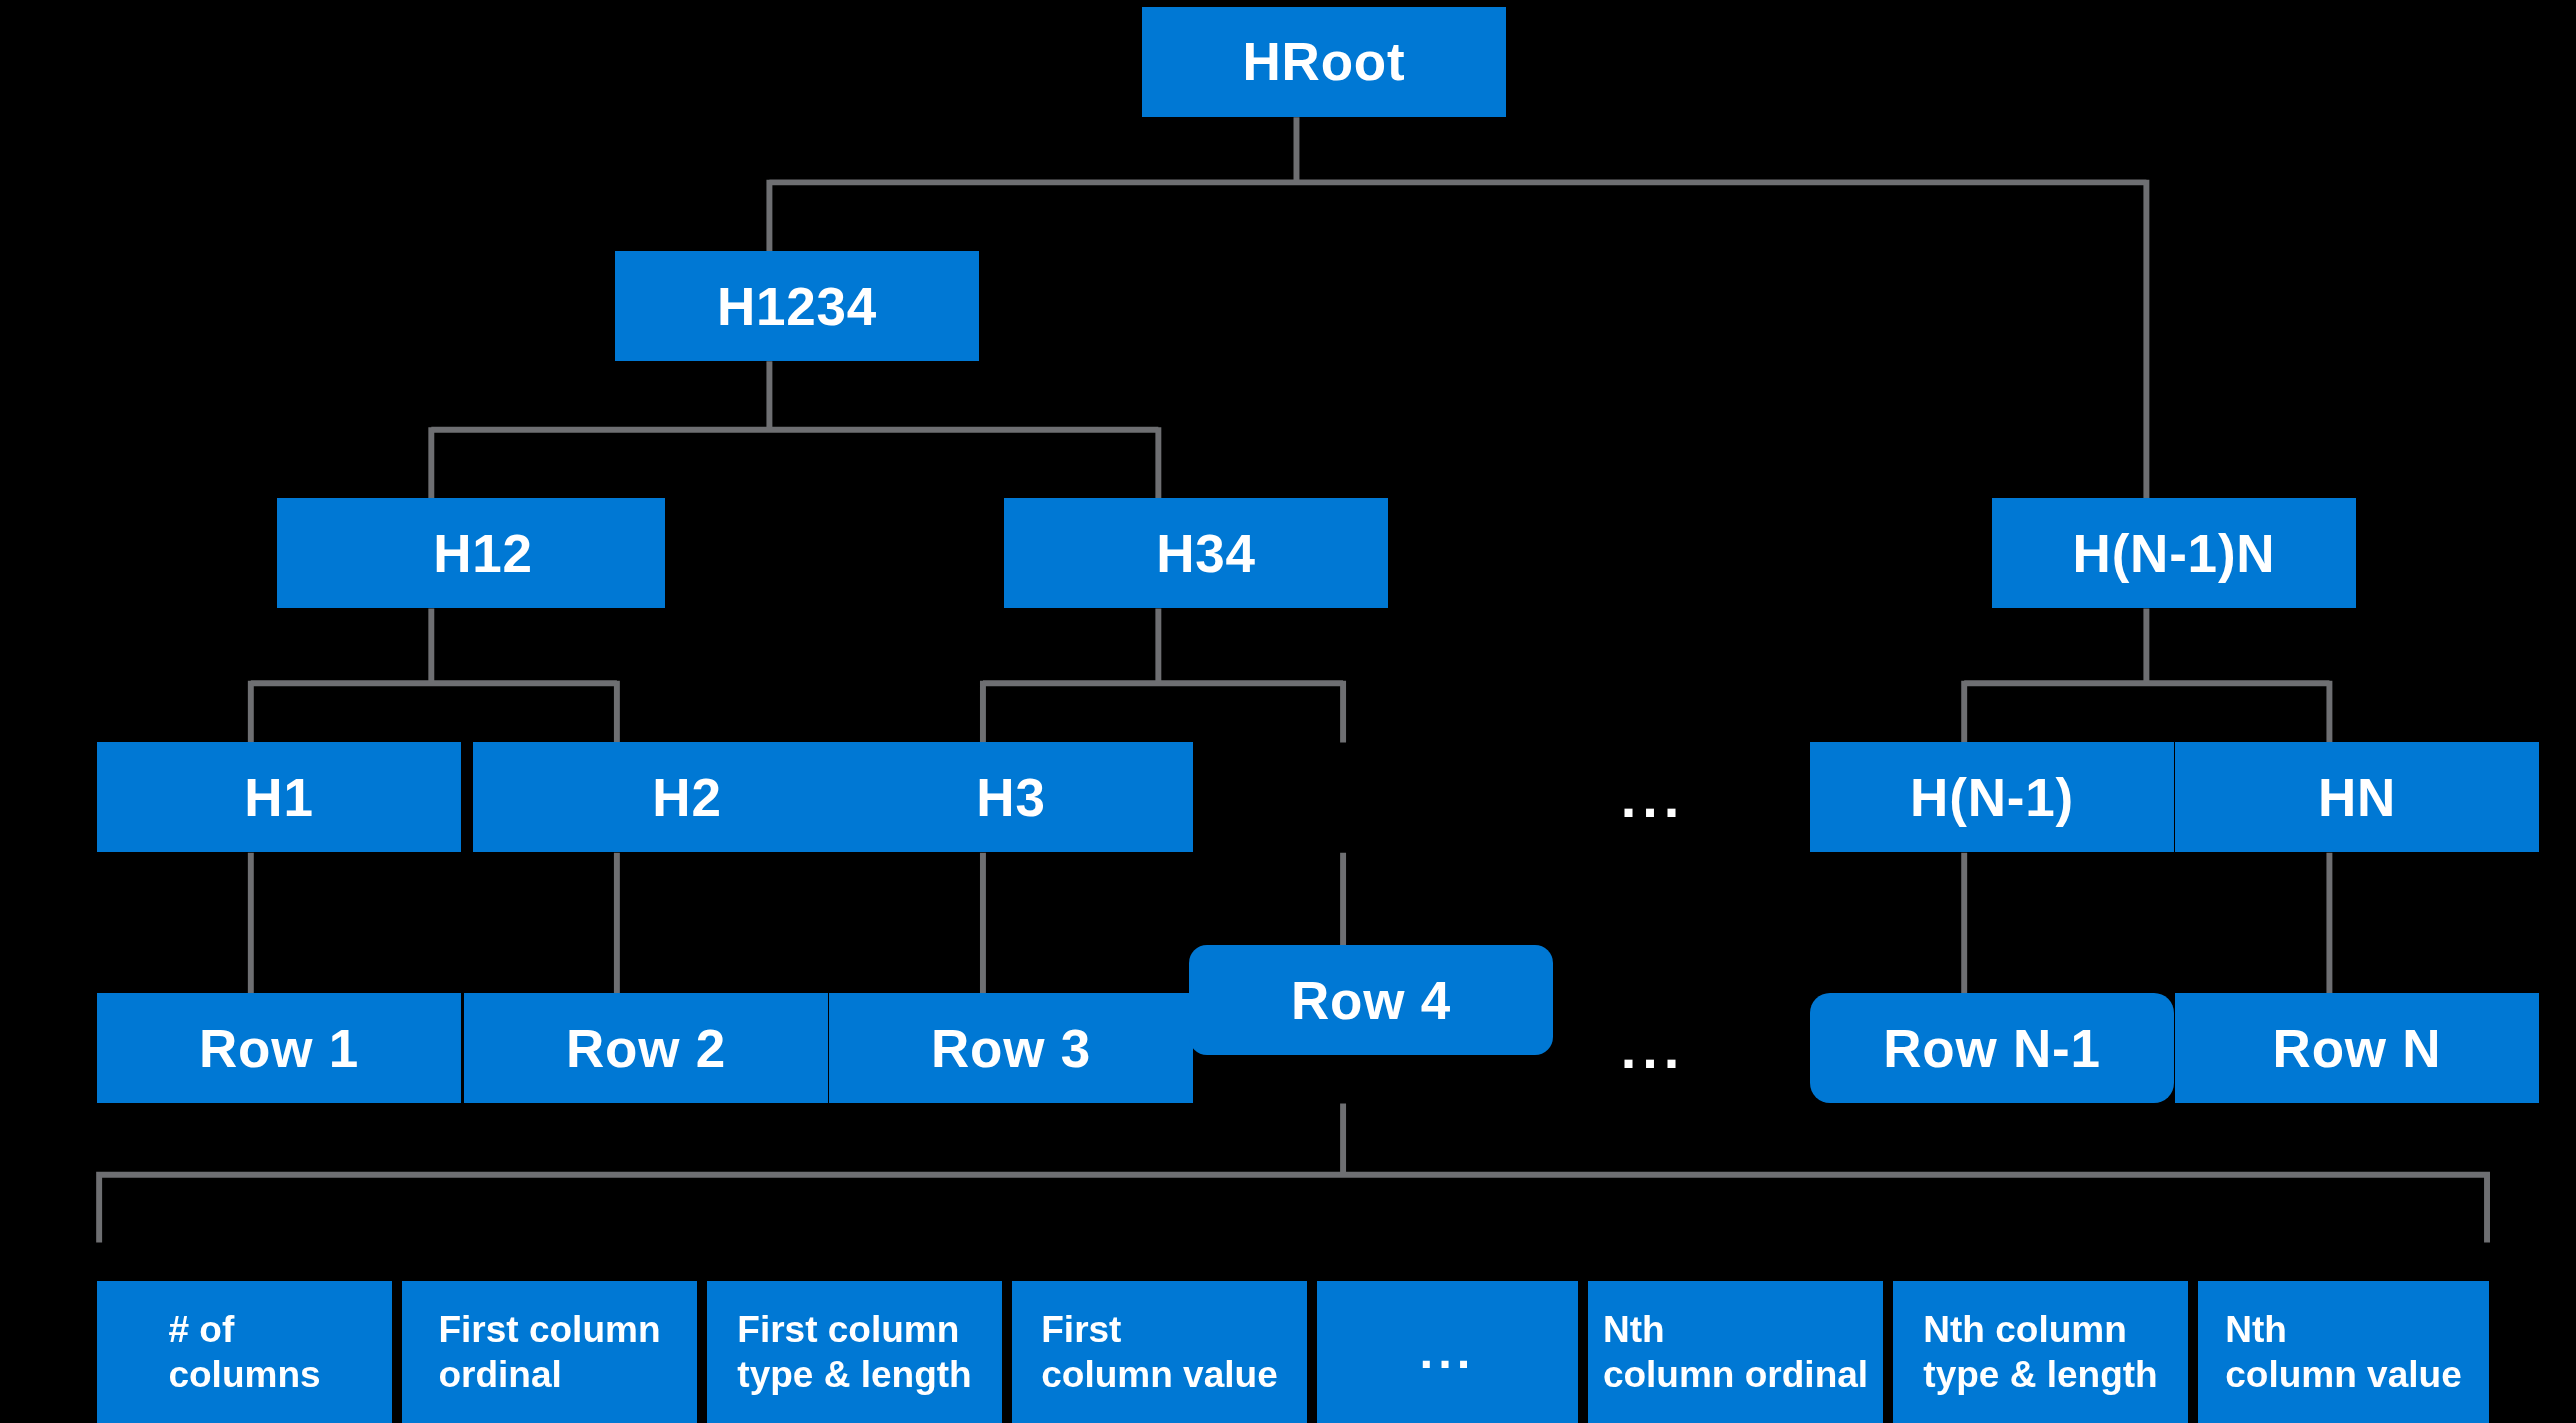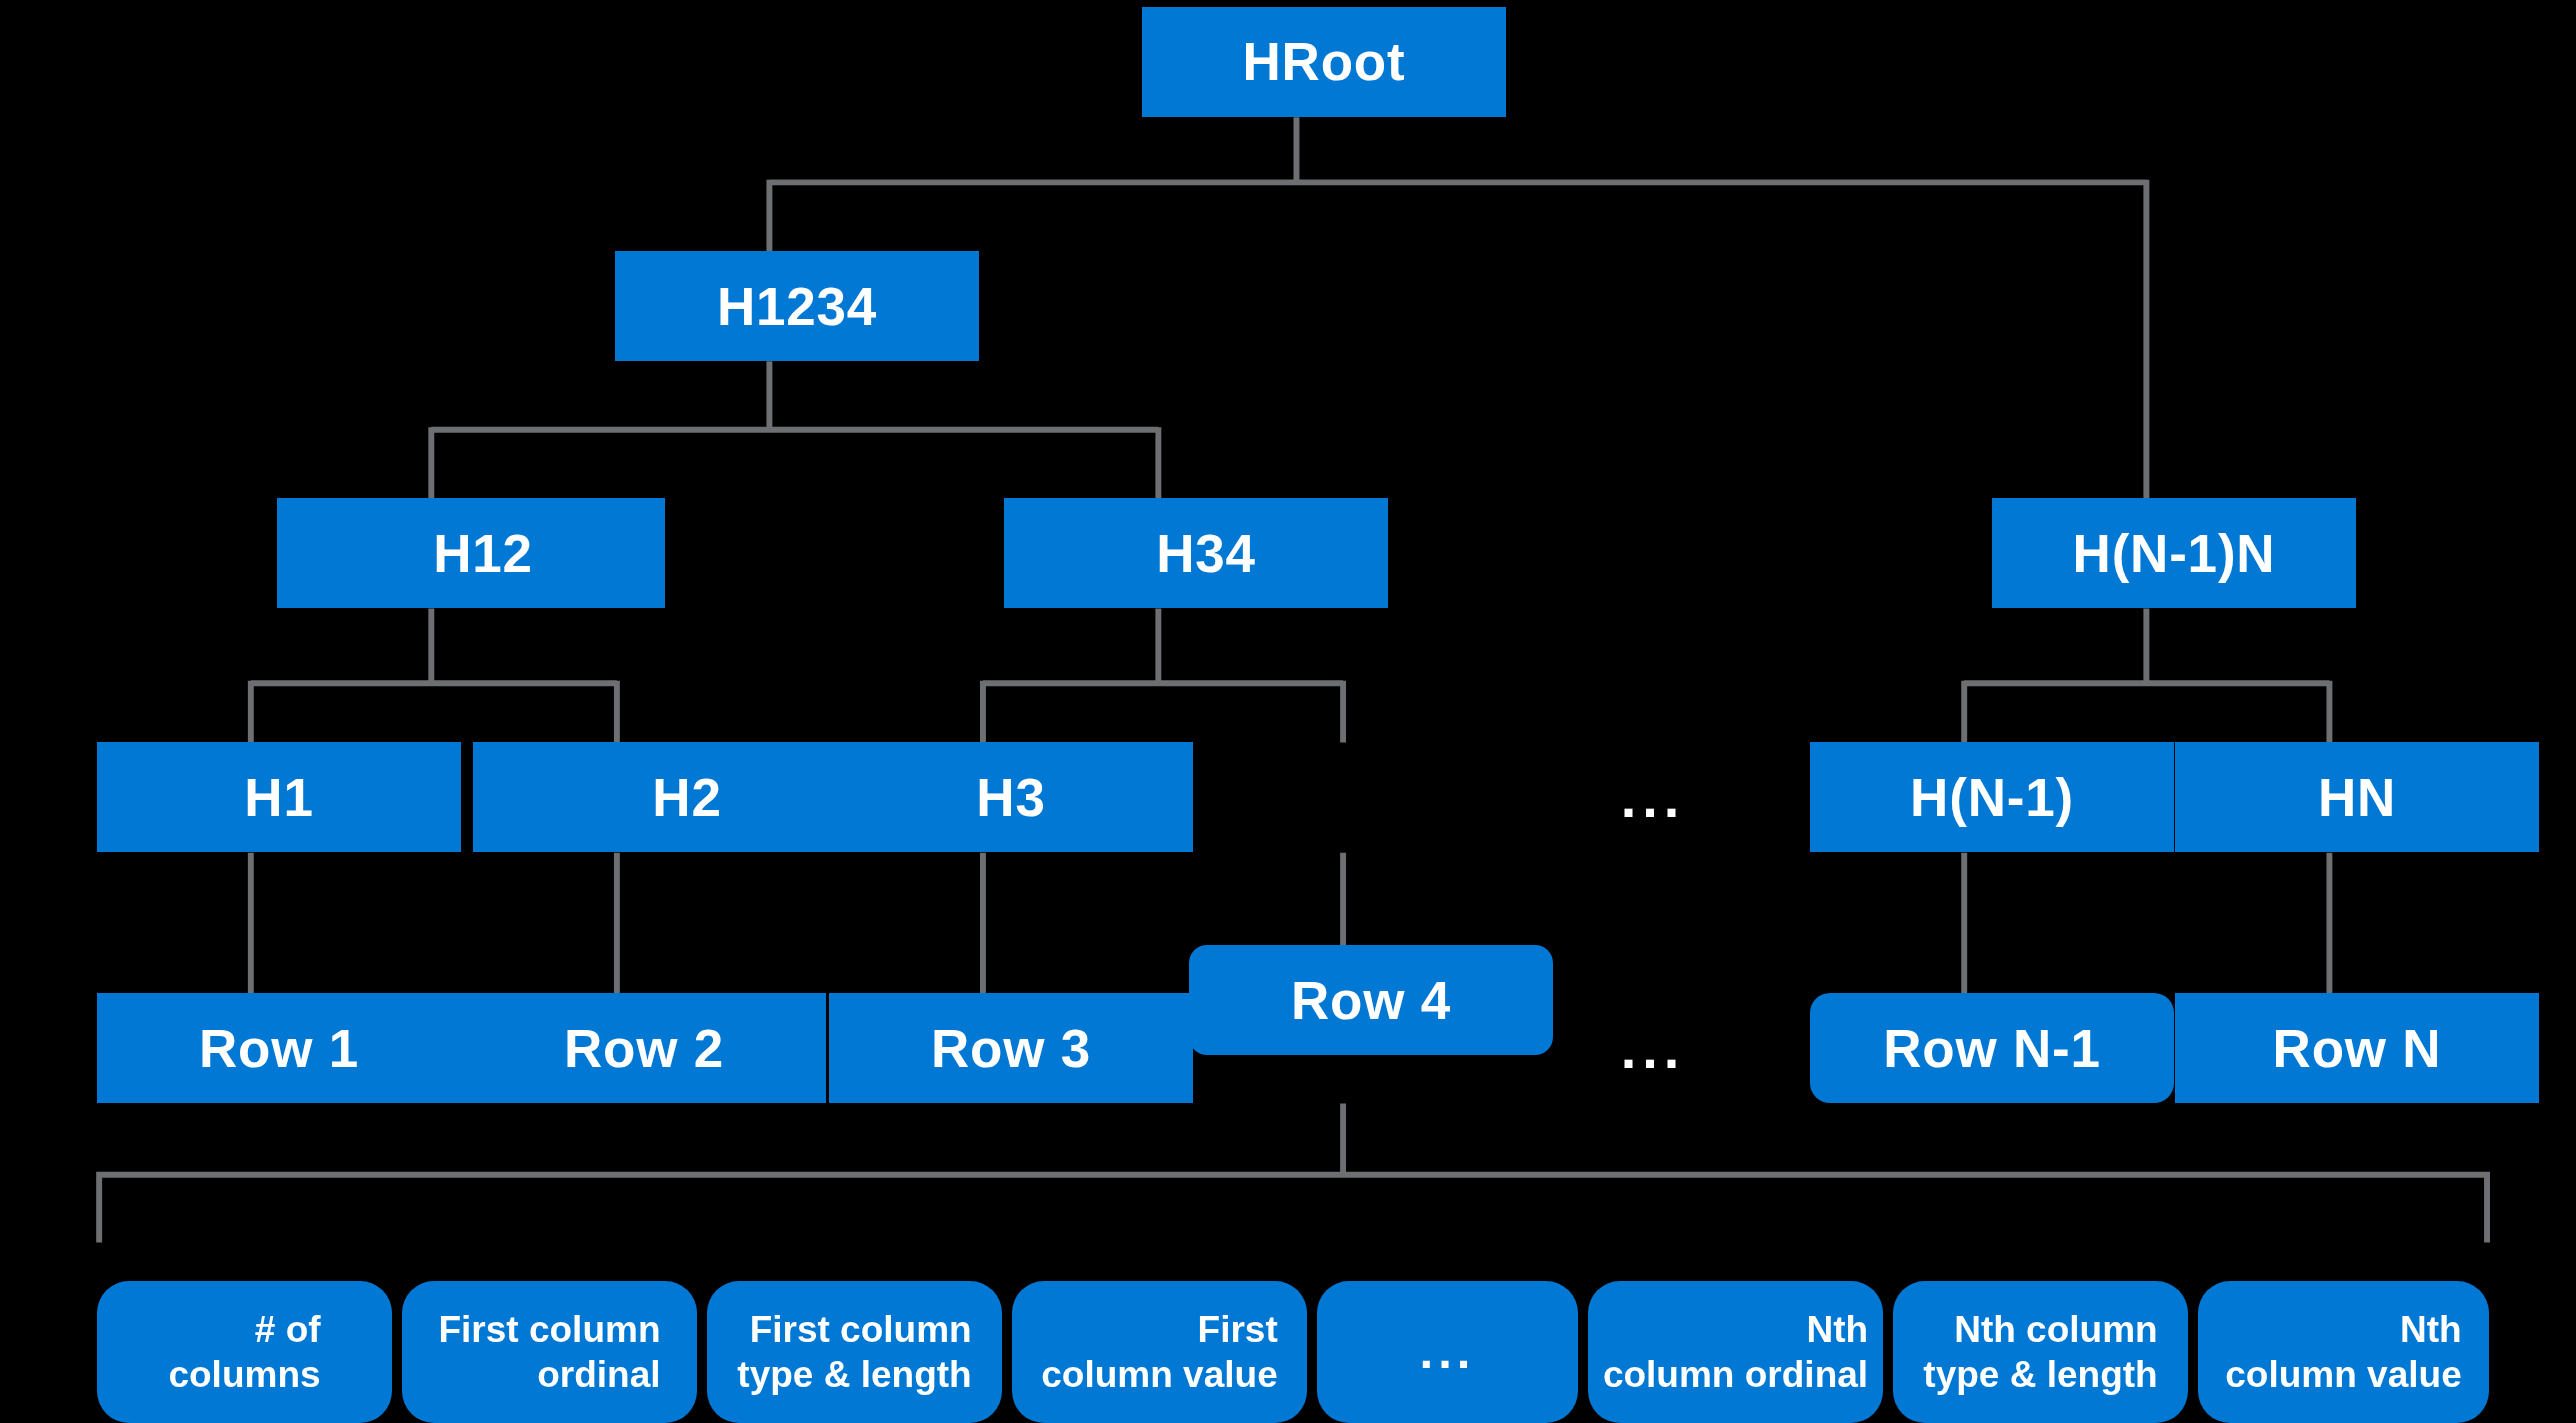--- a/index.html
+++ b/index.html
@@ -49,26 +49,25 @@
   }
   .field {
     position: absolute;
     top: 1281px;
     height: 142px;
     background: var(--node-fill, #0078D4);
     color: var(--label, #fff);
     display: flex;
     align-items: center;
     justify-content: center;
-    text-align: right;
+    text-align: left;
     font-weight: 700;
     font-size: 37px;
     line-height: 1.22;
     white-space: pre-line;
-    border-radius: 32px;
   }
   .field.dots {
     font-size: 49px;
     font-weight: 800;
     letter-spacing: 5.1px;
   }
 </style>
 </head>
 <body>
 
@@ -114,21 +113,21 @@
   <div class="node" style="left:1992px; top:498px;">H(N-1)N</div>
 
   <div class="node" style="left:97px; top:742px;">H1</div>
   <div class="node" style="left:473px; top:742px;padding-left:32px;">H2</div>
   <div class="node" style="left:829px; top:742px;">H3</div>
   <div class="ellipsis" style="left:1499px; top:742px;">...</div>
   <div class="node" style="left:1810px; top:742px;">H(N-1)</div>
   <div class="node" style="left:2175px; top:742px;">HN</div>
 
   <div class="node" style="left:97px; top:993px;">Row 1</div>
-  <div class="node" style="left:450px; top:993px;padding-left:12px;">Row 2</div>
+  <div class="node" style="left:464px; top:993px;">Row 2</div>
   <div class="node" style="left:829px; top:993px;">Row 3</div>
   <div class="node" style="left:1189px; top:945px;border-radius:18px;">Row 4</div>
   <div class="ellipsis" style="left:1499px; top:993px;">...</div>
   <div class="node" style="left:1810px; top:993px;border-radius:20px;">Row N-1</div>
   <div class="node" style="left:2175px; top:993px;">Row N</div>
 
   <div class="field" style="left:97px;  width:295px;"># of
 columns</div>
   <div class="field" style="left:402px;  width:295px;">First column
 ordinal</div>

